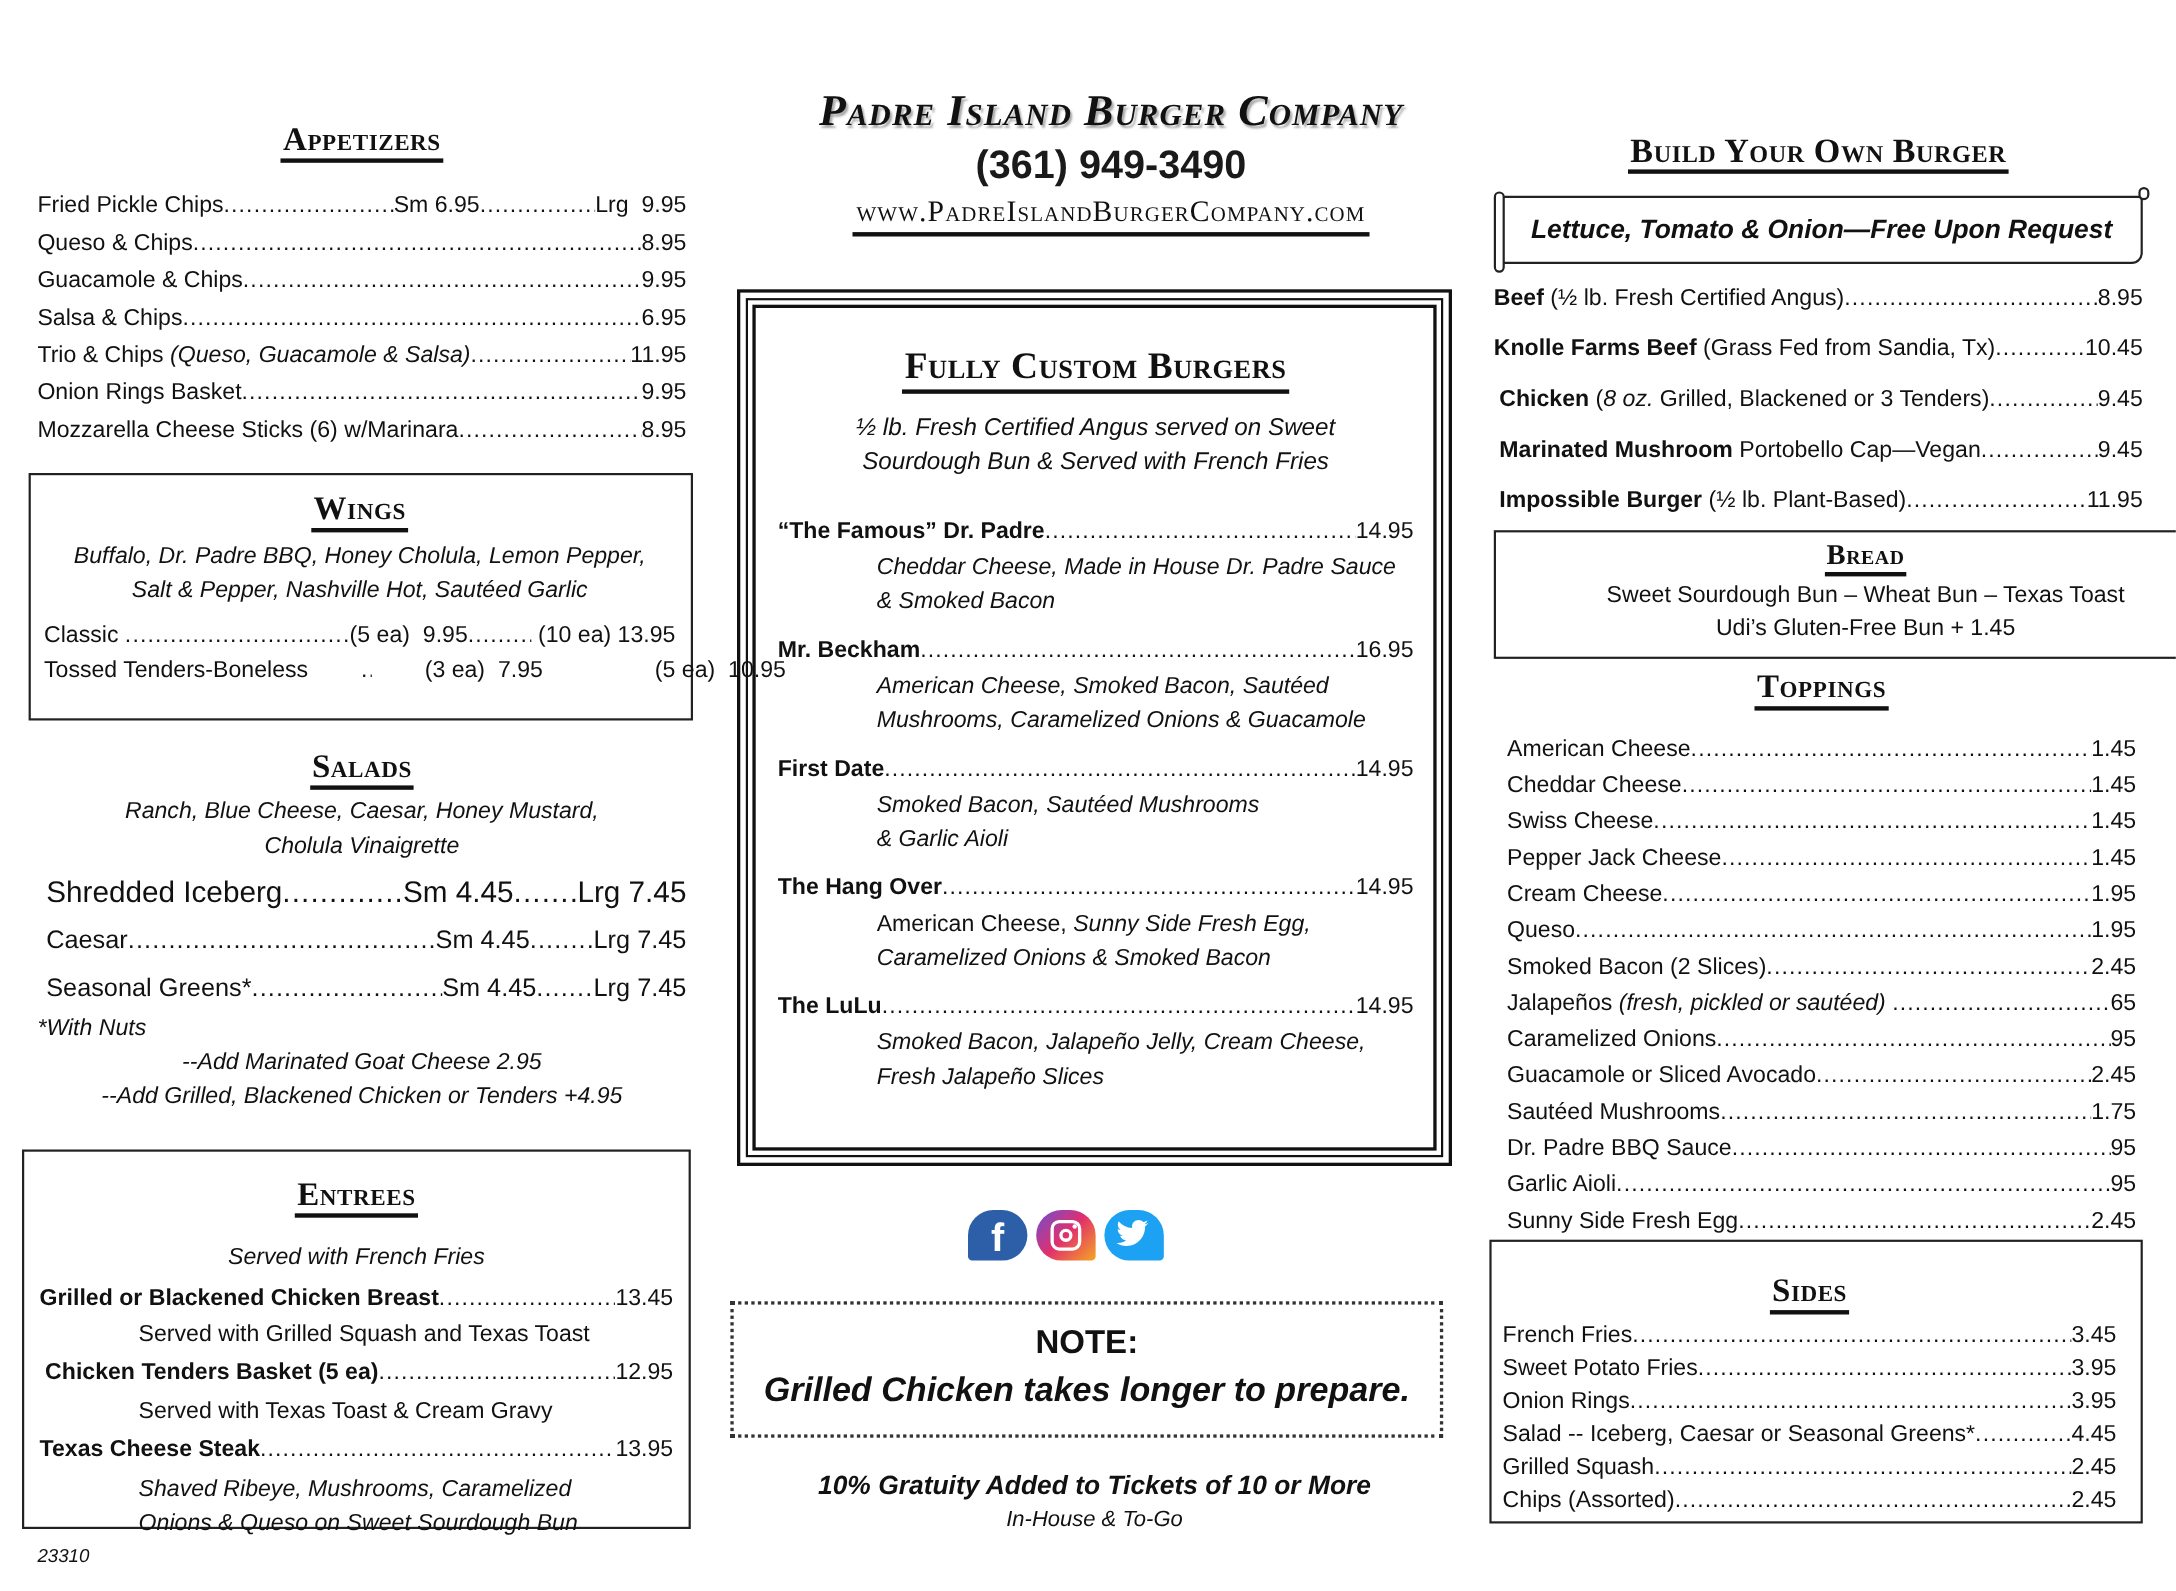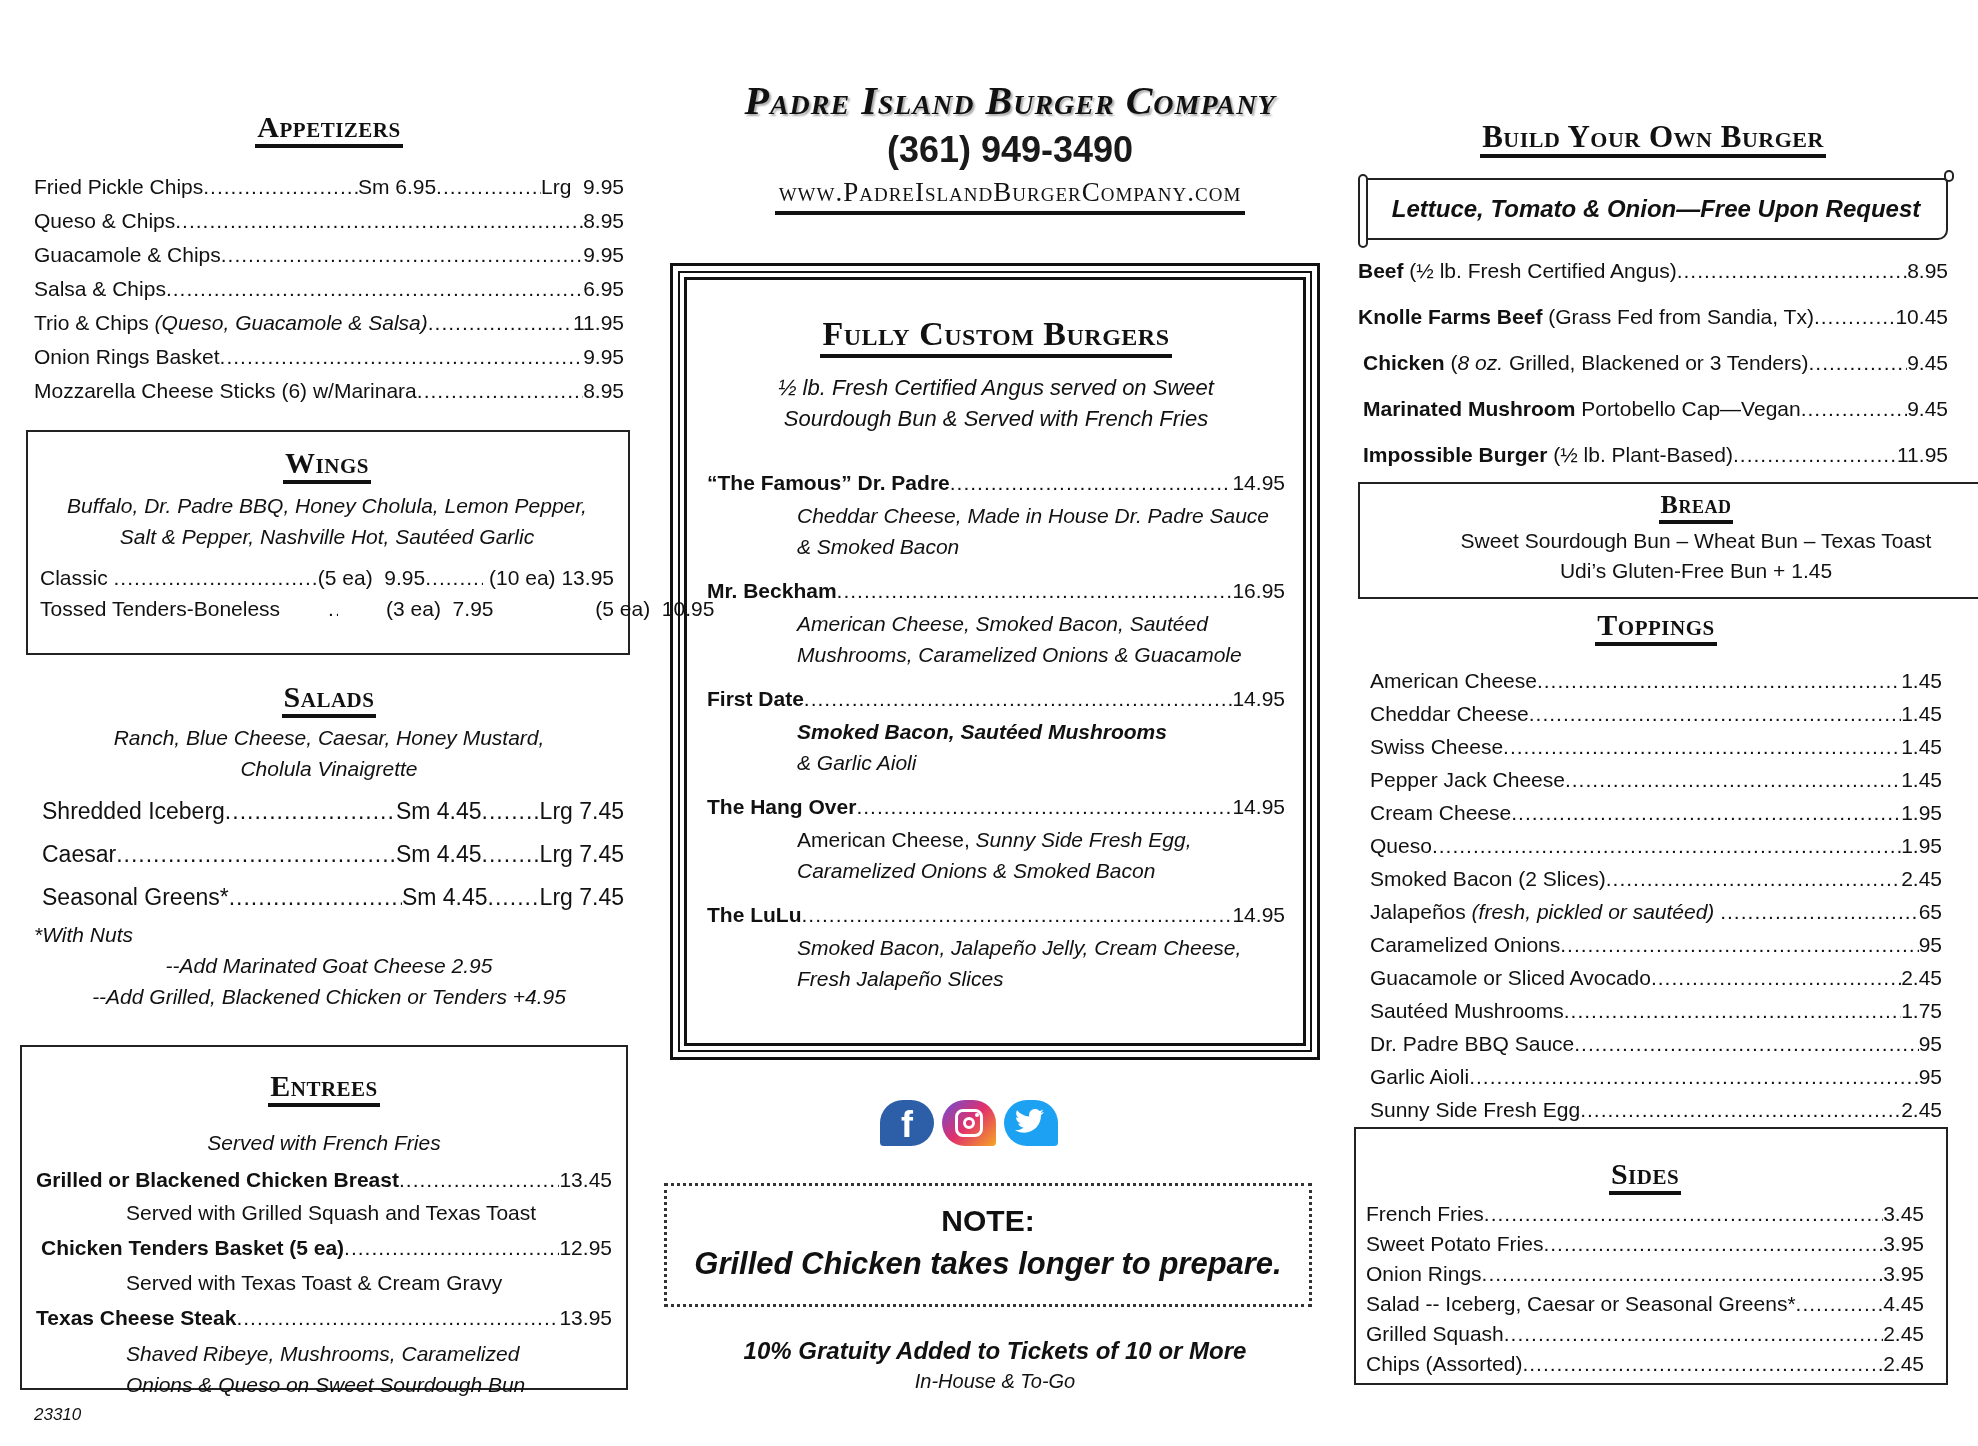--- a/index.html
+++ b/index.html
@@ -108,21 +108,21 @@
   </div>
 </section>
 
 <section class="abs" style="left:34px; top:680px; width:590px;">
   <div class="center"><span class="heading">Salads</span></div>
   <div class="center desc" style="margin-top:4px;">
     <div>Ranch, Blue Cheese, Caesar, Honey Mustard,</div>
     <div>Cholula Vinaigrette</div>
   </div>
   <div style="margin-top:6px; padding-left:8px; font-size:23px;">
-    <div class="row" style="font-size:23px; line-height:43px;">
+    <div class="row" style="font-size:27px; line-height:43px;">
       <span class="name">Shredded Iceberg</span>
         <span class="dots"></span>
       <span class="price">Sm 4.45</span>
         <span class="dots" style="flex:0 0 58px;"></span>
       <span class="price">Lrg 7.45</span>
     </div>
     <div class="row" style="font-size:23px; line-height:43px;">
       <span class="name">Caesar</span>
         <span class="dots"></span>
       <span class="price">Sm 4.45</span>
@@ -204,21 +204,21 @@
           </div>
         <div class="desc" style="padding-left:90px;">American Cheese, Smoked Bacon, Sautéed</div>
         <div class="desc" style="padding-left:90px;">Mushrooms, Caramelized Onions &amp; Guacamole</div>
       </div>
       <div style="margin-top:12px;">
         <div class="row">
             <span class="name b">First Date</span>
             <span class="dots"></span>
             <span class="price">14.95</span>
           </div>
-        <div class="desc" style="padding-left:90px;font-weight:bold;">Smoked Bacon, Sautéed Mushrooms</div>
+        <div class="desc" style="padding-left:90px;">Smoked Bacon, Sautéed Mushrooms</div>
         <div class="desc" style="padding-left:90px;">&amp; Garlic Aioli</div>
       </div>
       <div style="margin-top:12px;">
         <div class="row">
             <span class="name b">The Hang Over</span>
             <span class="dots"></span>
             <span class="price">14.95</span>
           </div>
         <div style="padding-left:90px; font-size:21px; line-height:31px;"><span style="white-space:pre;">American Cheese, </span><span class="i">Sunny Side Fresh Egg,</span></div>
         <div class="desc" style="padding-left:90px;">Caramelized Onions &amp; Smoked Bacon</div>

